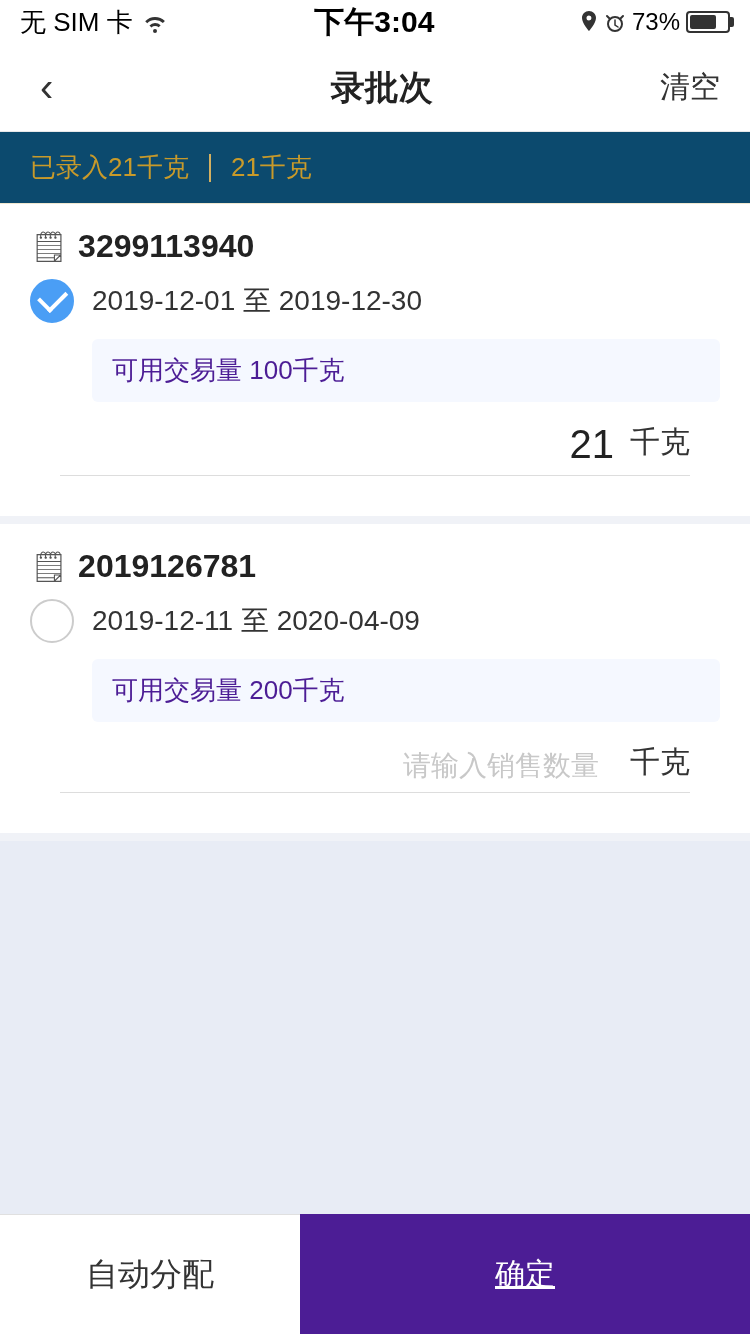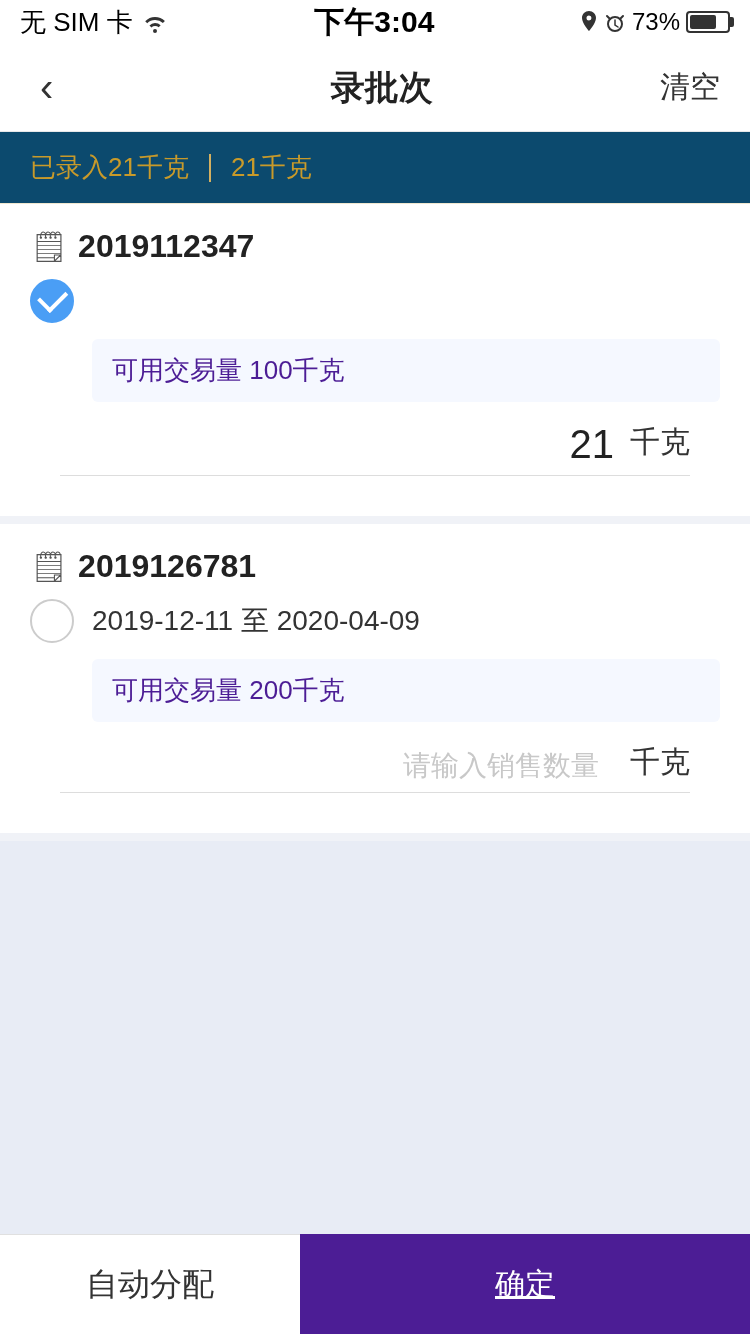--- a/index.html
+++ b/index.html
@@ -235,21 +235,21 @@
       flex: 1;
       min-height: 400px;
     }
 
     
     .bottom-buttons {
       position: fixed;
       bottom: 0;
       left: 0;
       width: 750px;
-      height: 100px;
+      height: 120px;
       display: flex;
     }
     .btn-auto {
       flex: 1;
       background: #fff;
       border: none;
       font-size: 32px;
       color: #333;
       cursor: pointer;
       border-top: 1px solid #e0e0e0;
@@ -299,24 +299,25 @@
 
 <div class="summary-banner">
   <span class="summary-label">已录入21千克</span>
   <div class="summary-divider"></div>
   <span class="summary-value">21千克</span>
 </div>
 
 <div class="batch-item">
   <div class="batch-id-row">
     <span class="batch-id-icon">🗒</span>
-    <span class="batch-id-text">2019112347</span>
+    <span class="batch-id-text">3299113940</span>
   </div>
   <div class="batch-date-row">
     <div class="radio-circle checked"></div>
+    <span class="batch-date-text">2019-12-01 至 2019-12-30</span>
   </div>
   <div class="available-row">可用交易量 100千克</div>
   <div class="input-row">
     <span class="qty-filled">21</span>
     <span class="qty-unit">千克</span>
   </div>
   <div class="input-underline"></div>
 </div>
 
 <div class="batch-item">

